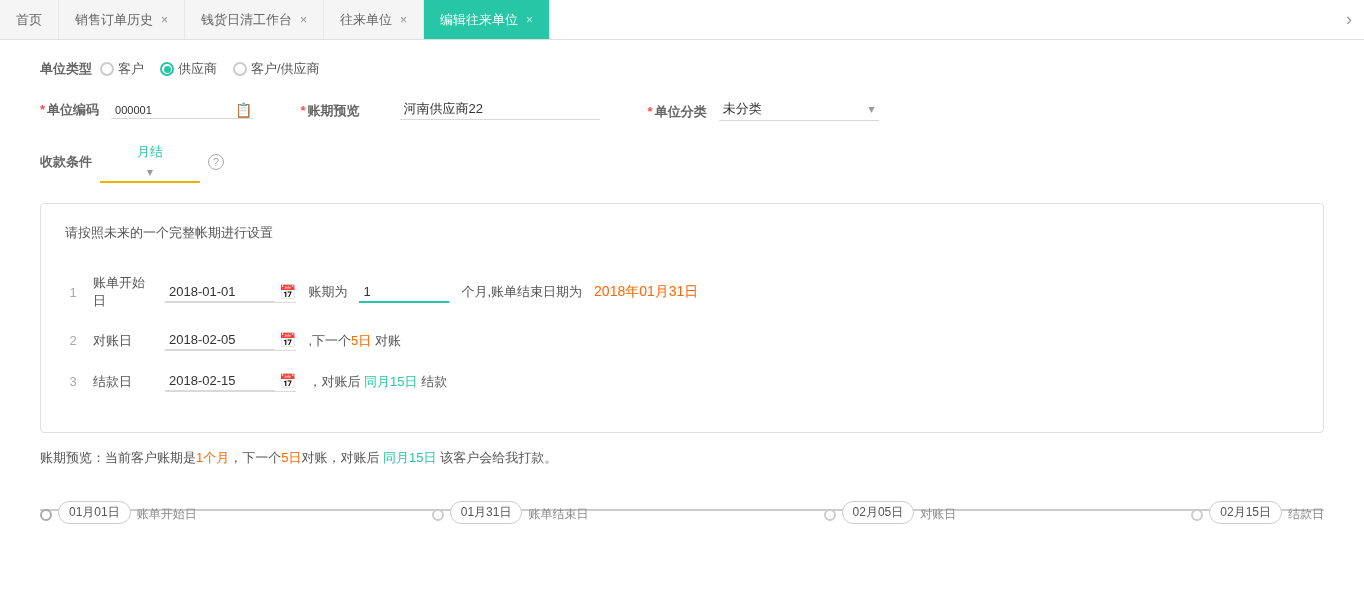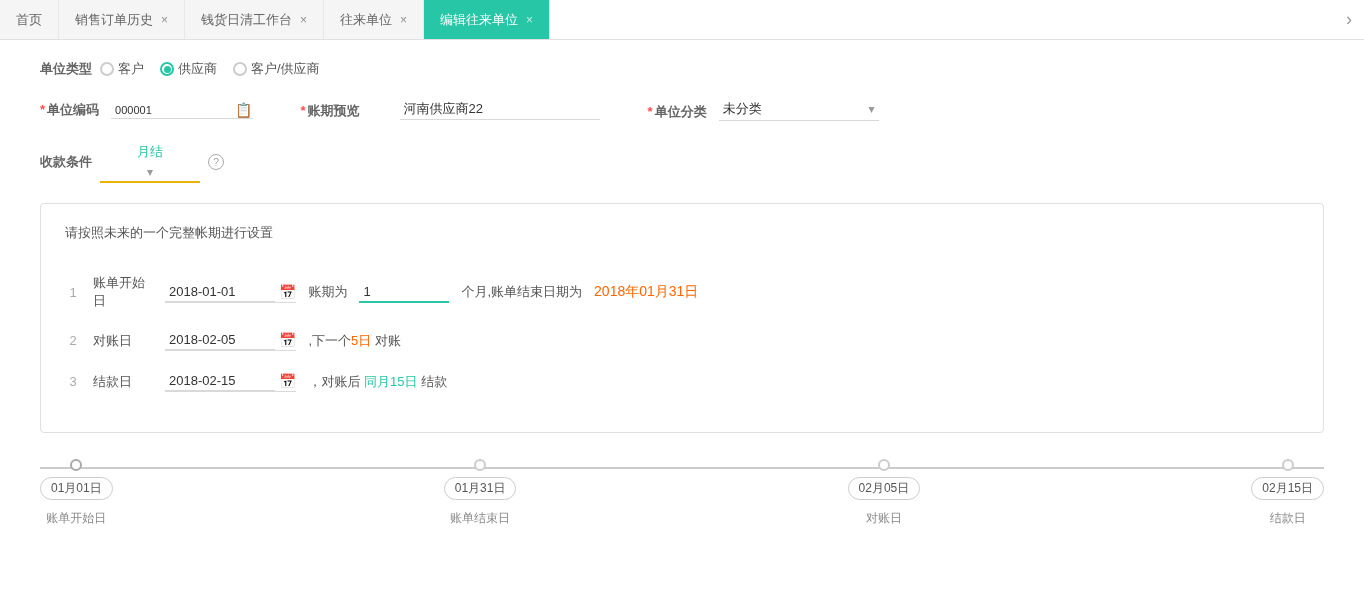--- a/index.html
+++ b/index.html
@@ -236,21 +236,21 @@
     .timeline-points {
       display: flex;
       align-items: flex-start;
       justify-content: space-between;
       width: 100%;
       position: relative;
       z-index: 1;
     }
     .timeline-point {
       display: flex;
-      flex-direction: column;
+      flex-direction: row;
       align-items: center;
       gap: 6px;
     }
     .timeline-dot {
       width: 12px;
       height: 12px;
       border-radius: 50%;
       background: #fff;
       border: 2px solid #ccc;
     }
@@ -408,20 +408,23 @@
       <div class="input-with-icon">
         <input type="text" value="2018-02-15" style="border-top: none; border-right: none; border-left: none; border-image: initial; border-bottom: 1px solid rgb(217, 217, 217); outline: none; font-size: 13px; width: 110px; padding: 2px 4px;">
         <span class="calendar-icon">📅</span>
       </div>
       <span class="row-desc">
         ，对账后 <span class="highlight-teal">同月15日</span> 结款
       </span>
     </div>
   </div>
 
+  <div class="preview-text">
+    <span>账期预览：当前客户账期是</span><span class="highlight-orange">1个月</span><span>，下一个</span><span class="highlight-orange">5日</span><span>对账，对账后</span> <span class="highlight-teal">同月15日</span> <span>该客户会给我打款。</span>
+  </div>
 
   <div class="timeline-container">
     <div class="timeline-line"></div>
     <div class="timeline-points">
       <div class="timeline-point">
         <div style="display:flex; flex-direction:column; align-items:center; gap:4px;">
           <div class="timeline-dot start"></div>
         </div>
         <div class="timeline-date-box">01月01日</div>
         <span class="timeline-sublabel">账单开始日</span>

